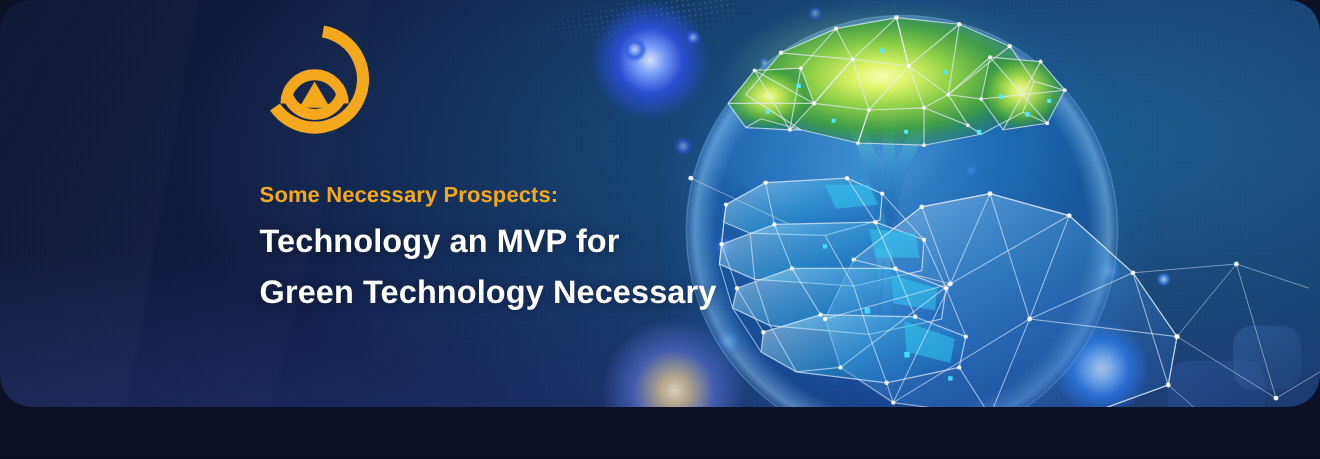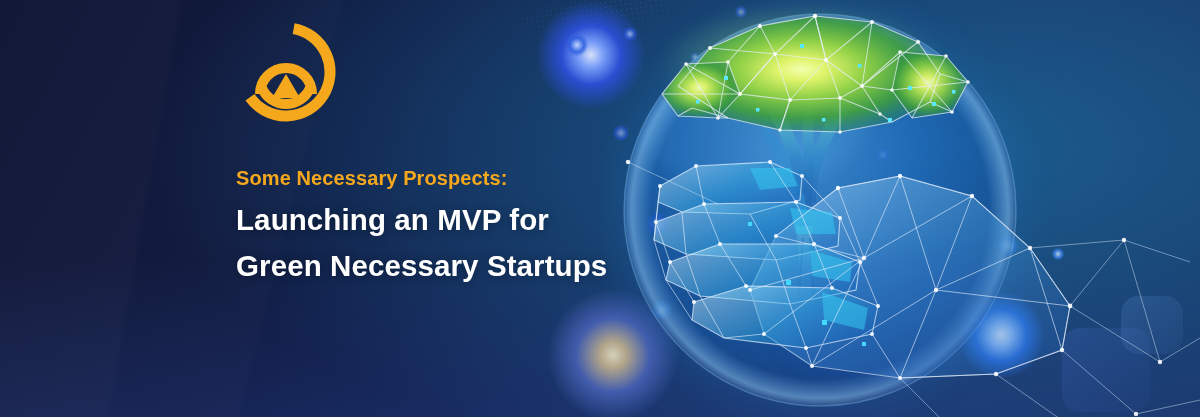--- a/index.html
+++ b/index.html
@@ -5,25 +5,26 @@
   * { margin:0; padding:0; box-sizing:border-box; }
   html,body { background:#0b1026; }
   body {
     font-family:"Liberation Sans", sans-serif;
     width:1200px; height:417px; overflow:hidden;
   }
 
   
   .banner{
     position:relative;
-    width:1200px; height:417px;
+    width:1200px; height:370px;
     overflow:hidden;
     background:
       radial-gradient(120% 150% at 78% 35%, #1b5e8f 0%, rgba(20,60,110,0) 55%),
       linear-gradient(118deg,#0a1030 0%, #101a40 30%, #15285a 58%, #1b2f63 78%, #16305e 100%);
+    border-radius: 29px;
   }
 
   
   .sheen{
     position:absolute; inset:0;
     background:
       linear-gradient(100deg, rgba(255,255,255,0.020) 0 14%, rgba(255,255,255,0) 14.5% 100%),
       linear-gradient(104deg, rgba(255,255,255,0.015) 0 26%, rgba(255,255,255,0) 26.5% 100%),
       linear-gradient(0deg, rgba(40,70,150,0.25) 0%, rgba(0,0,0,0) 38%);
     pointer-events:none;
@@ -402,18 +403,18 @@
 
         <path d="M26 66 A26 26 0 0 0 74 66" fill="none" stroke="#f5a81c" stroke-width="10"></path>
 
         <path d="M50 52 L64 76 L36 76 Z" fill="#f5a81c"></path>
       </svg>
     </div>
 
     <div class="kicker">Some Necessary Prospects:</div>
 
     <div class="headline">
-      <span class="ln">Launching an MVP for</span>
-      <span class="ln">Green Necessary Startups</span>
+      <span class="ln">Technology an MVP for</span>
+      <span class="ln">Green Technology Necessary</span>
     </div>
 
   </div>
 </div>
 
 </body></html>

